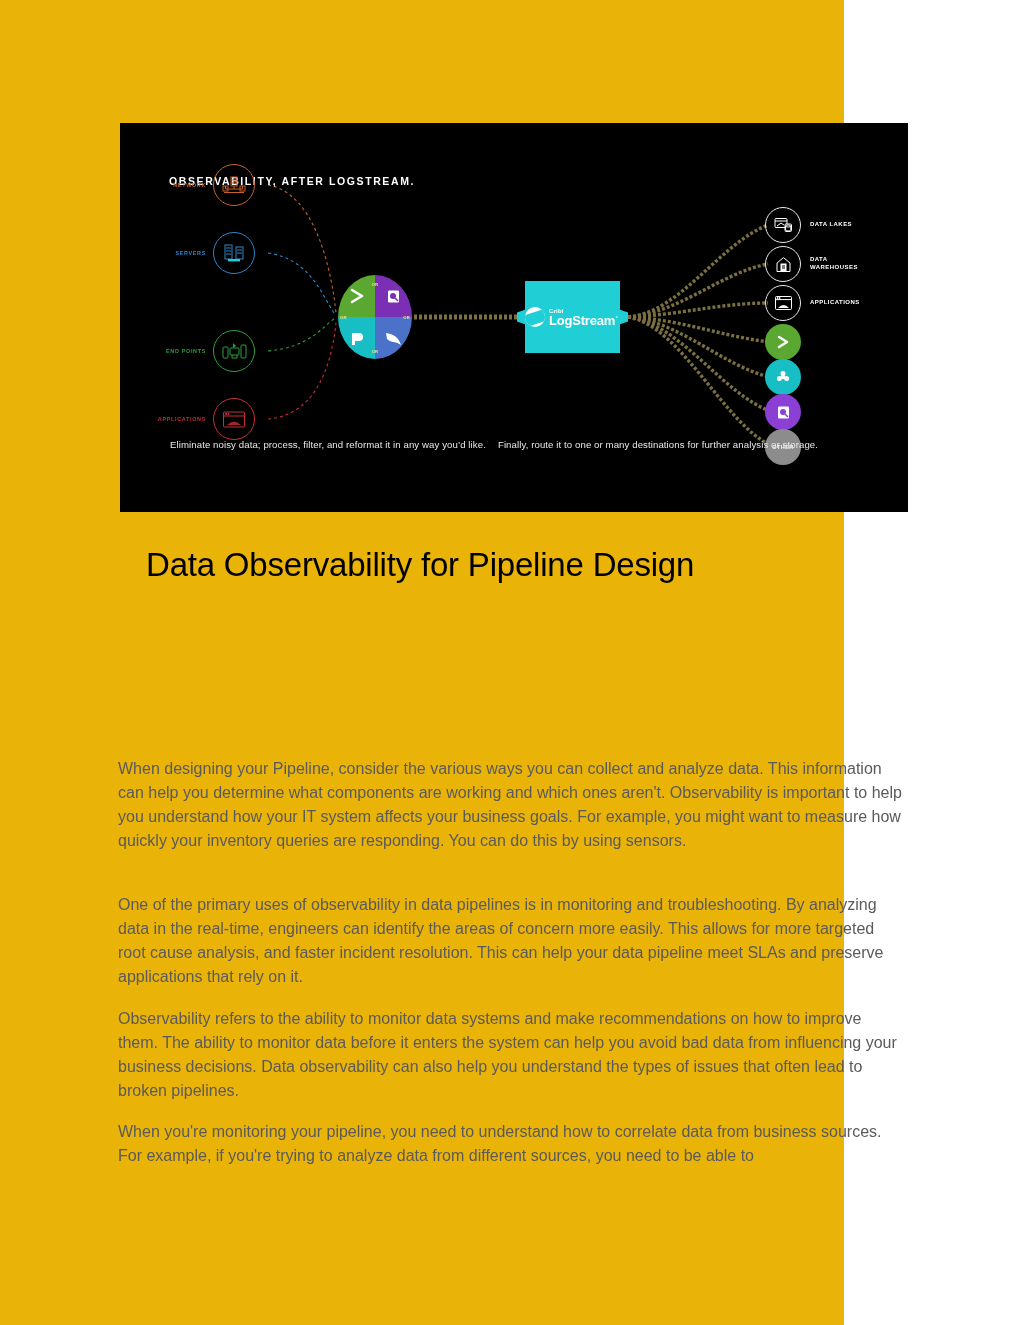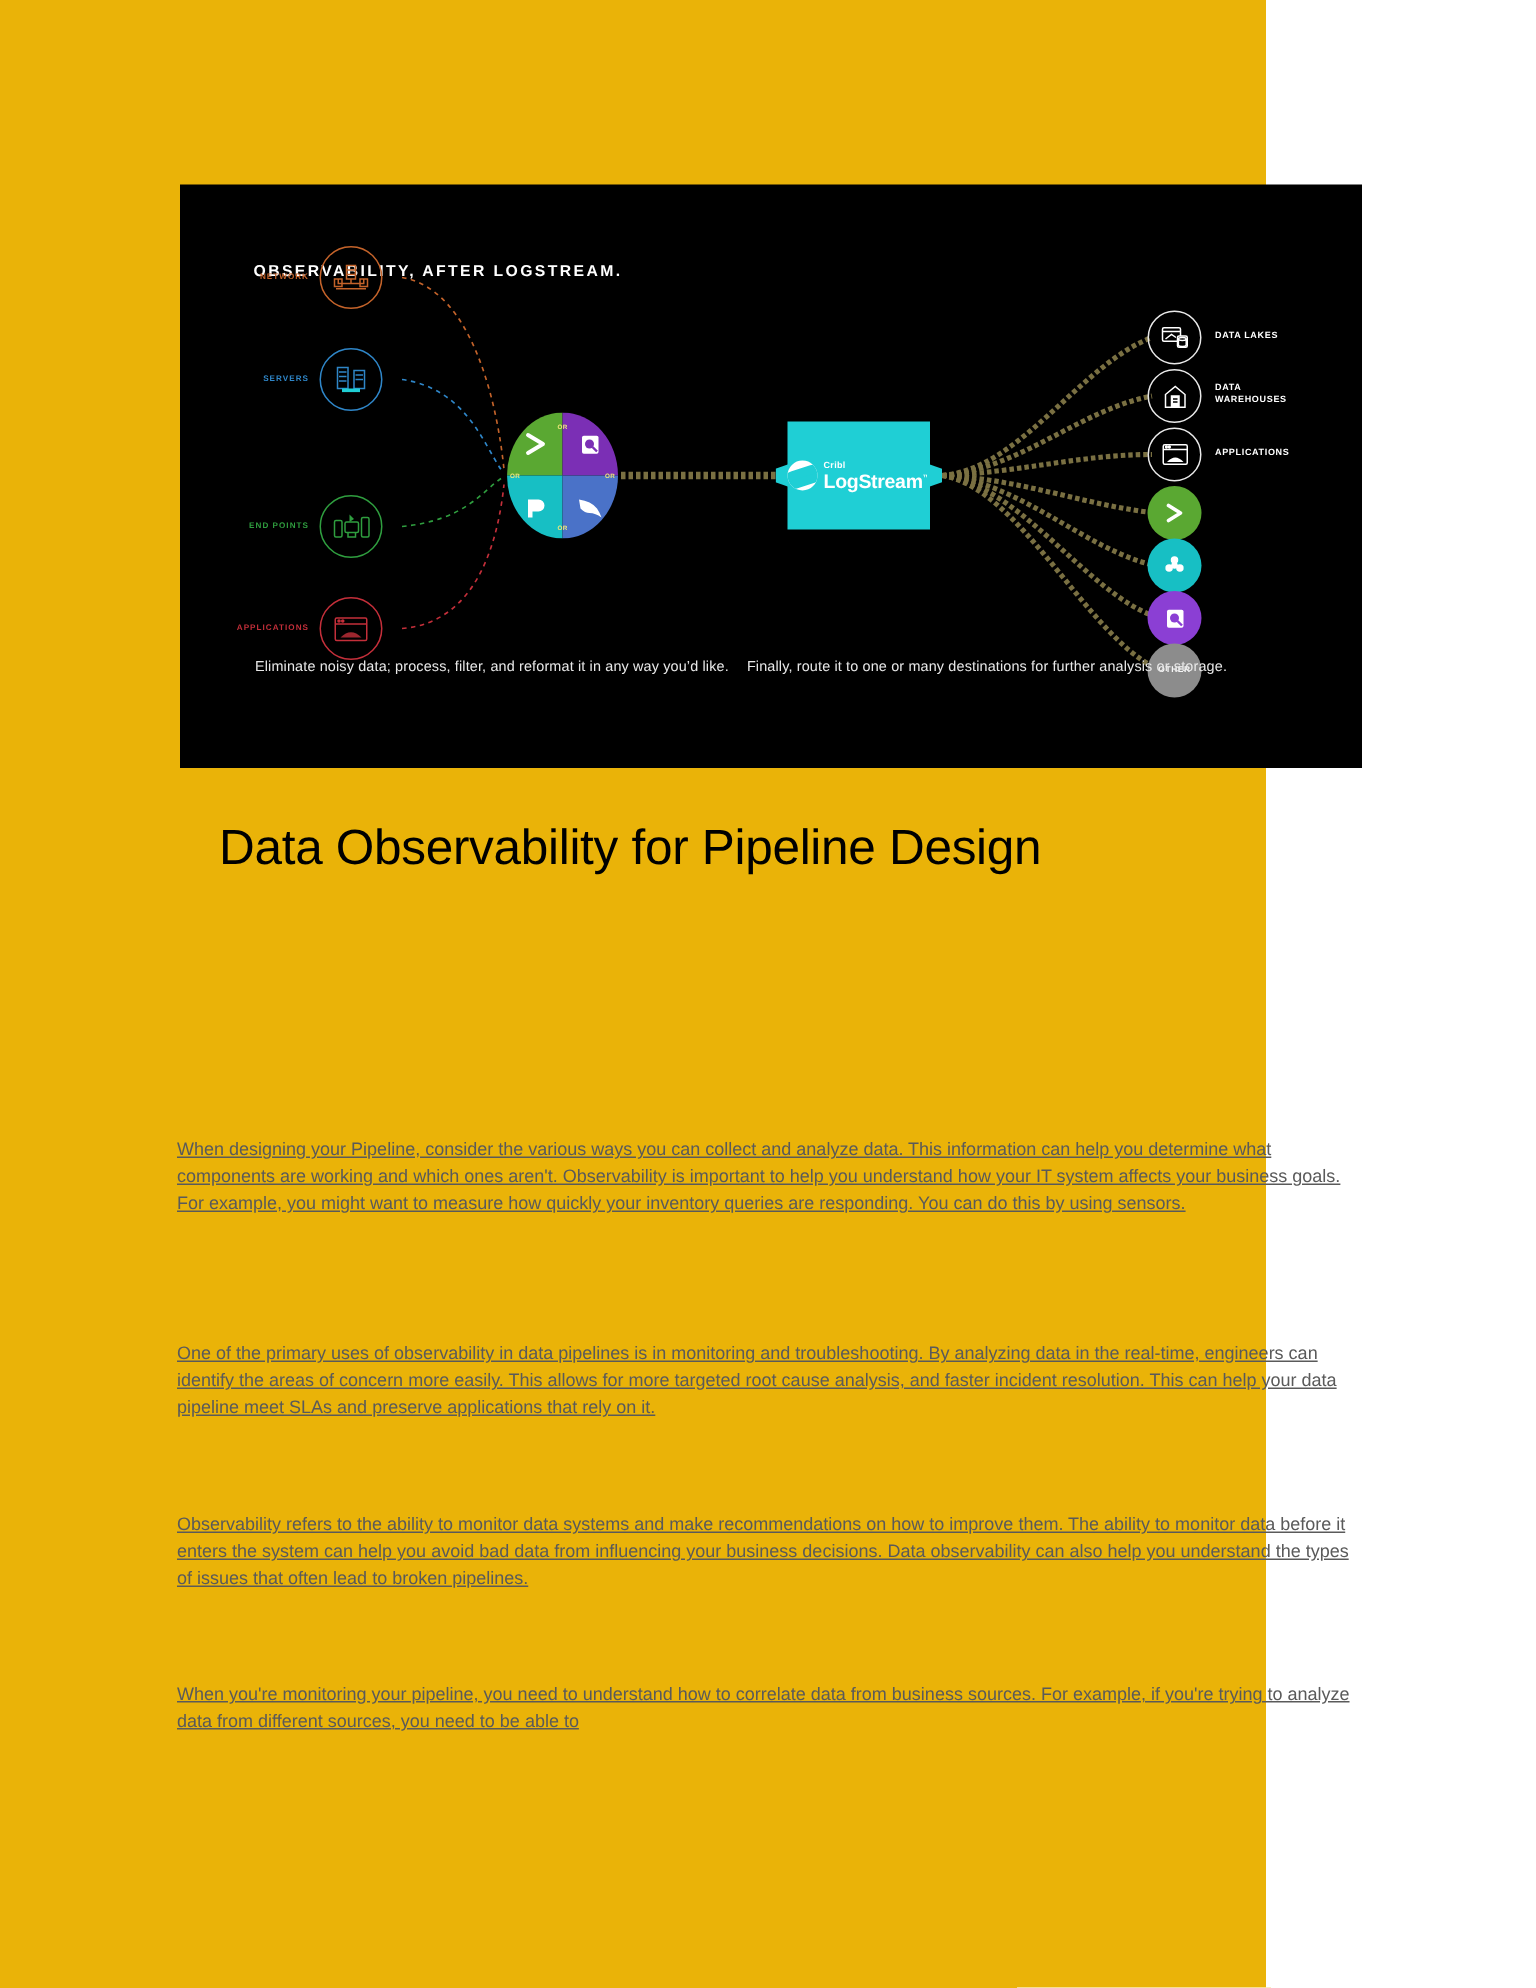--- a/index.html
+++ b/index.html
@@ -125,21 +125,21 @@
     letter-spacing:-.2px;
     margin-left:28px;
   }
   .h2 {
     position:absolute; left:118px; top:613px; width:740px;
     font-size:27.5px; font-weight:400; color:#000; line-height:1.62;
     letter-spacing:-.1px;
   }
   .para {
     position:absolute; left:118px; width:784px;
-    font-size:12px; color:#5a5a5a; line-height:1.5;text-decoration:underline;
+    font-size:16px; color:#5a5a5a; line-height:1.5;
   }
   #p1 { top:757px; }
   #p2 { top:893px; }
   #p3 { top:1007px; }
   #p4 { top:1120px; }
 </style>
 </head>
 <body>
 
 <div class="page">

